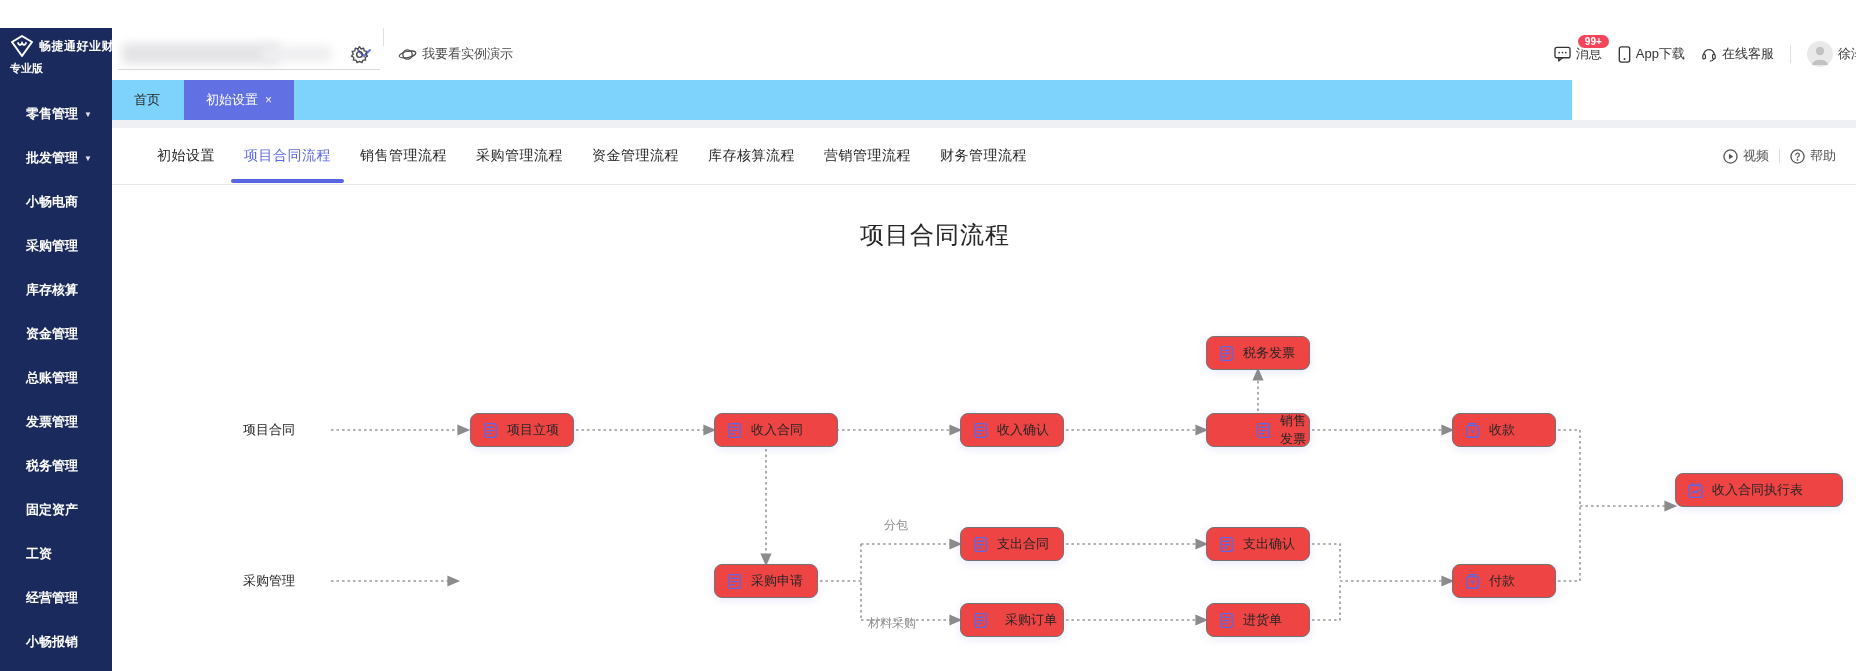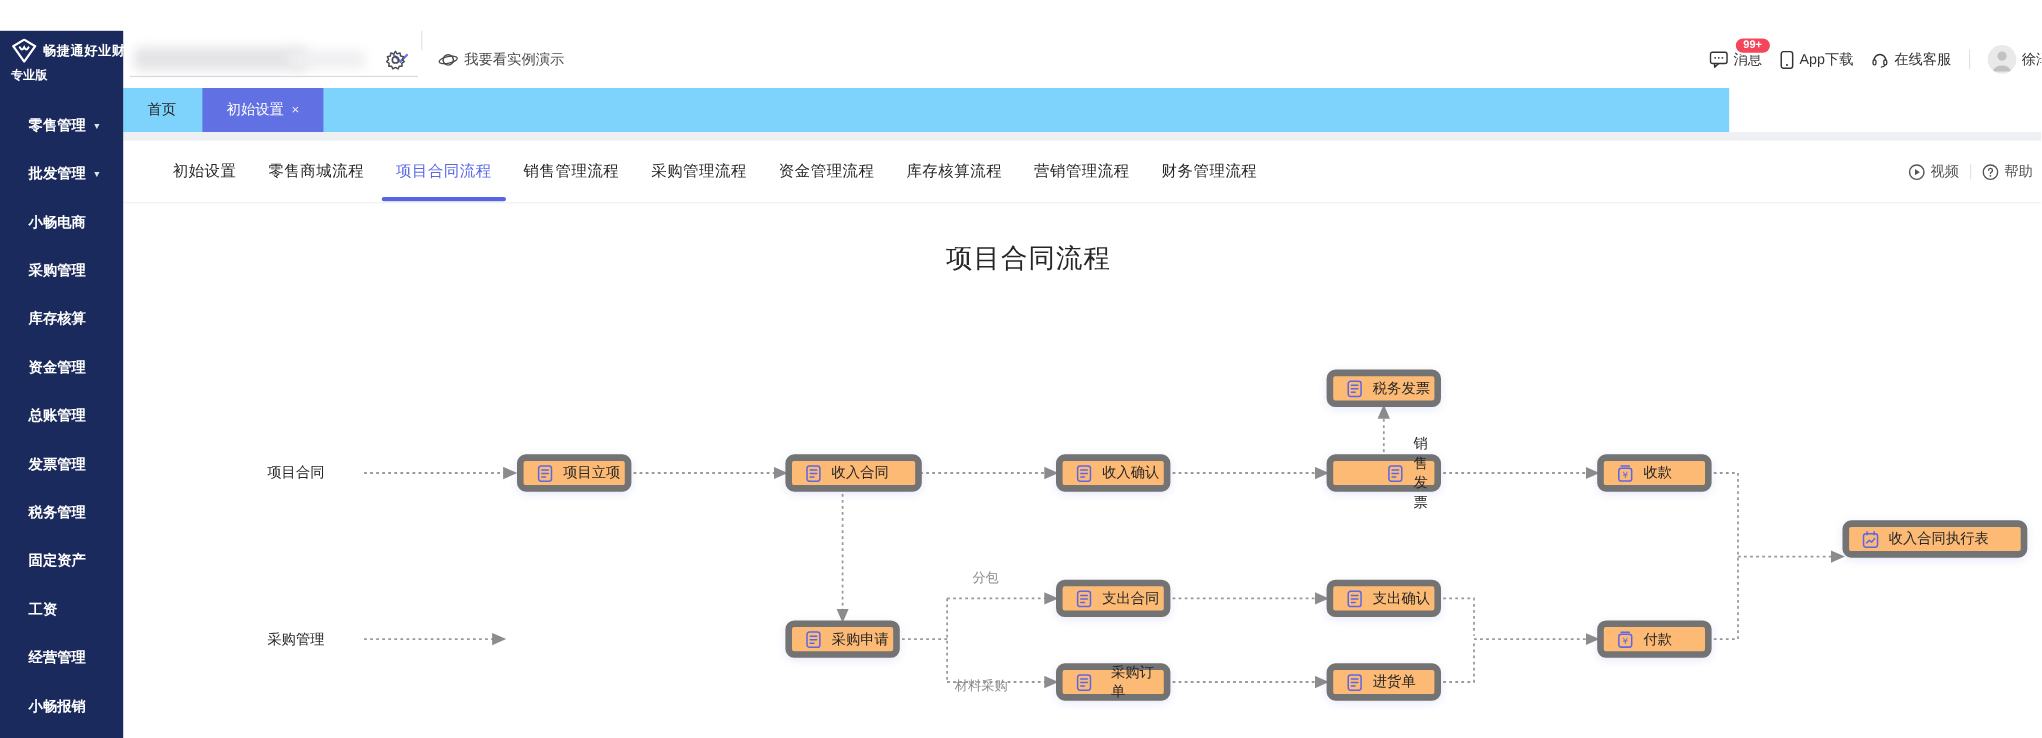--- a/index.html
+++ b/index.html
@@ -36,29 +36,29 @@
   .wtab-active{margin-left:2px;width:110px;background:#6170e2;color:#fff;font-size:13px;display:flex;align-items:center;justify-content:center;gap:7px;cursor:pointer;}
   .wtab-close{font-size:12px;opacity:.9;cursor:pointer;}
   .gray-band{position:absolute;left:112px;top:120px;width:1744px;height:8px;background:#eef0f4;}
 
   
   .subnav{position:absolute;left:112px;top:128px;width:1744px;height:56px;background:#fff;border-bottom:1px solid #e9e9e9;display:flex;align-items:center;}
   .subnav-tabs{display:flex;align-items:center;padding-left:32px;height:100%;}
   .snav-tab{position:relative;height:100%;display:flex;align-items:center;padding:0 13px;margin-right:3px;font-size:14px;letter-spacing:.5px;color:#262626;cursor:pointer;white-space:nowrap;}
   .snav-tab.active{color:#5a67e6;}
   .snav-tab.active .underline{position:absolute;left:0;right:0;bottom:1px;height:4px;background:#5865e0;border-radius:2px;}
-  .subnav-right{margin-left:auto;display:flex;align-items:center;gap:10px;color:#555;font-size:13px;padding-right:8px;white-space:nowrap;}
+  .subnav-right{margin-left:auto;display:flex;align-items:center;gap:10px;color:#555;font-size:13px;padding-right:20px;white-space:nowrap;}
   .subnav-right .vdiv{height:14px;}
 
   
   .content{position:absolute;left:112px;top:185px;width:1744px;height:486px;background:#fff;}
   .page-title{position:absolute;left:823px;top:34px;width:400px;margin-left:-200px;text-align:center;font-size:24px;color:#262626;font-weight:500;letter-spacing:1px;}
   .flow-label{position:absolute;font-size:13px;color:#262626;white-space:nowrap;transform:translateY(-50%);}
   .edge-label{position:absolute;font-size:12px;color:#8c8c8c;white-space:nowrap;}
-  .node{position:absolute;height:34px;background:#fdba74;border:6px solid #737373;border-radius:8px;box-shadow:0 2px 8px rgba(99,114,227,.16);display:flex;align-items:center;padding-left:11px;gap:8px;font-size:13px;color:#262626;box-sizing:border-box;cursor:pointer;z-index:2;}
+  .node{position:absolute;height:34px;background:#ef4444;border:1px solid #737373;border-radius:8px;box-shadow:0 2px 8px rgba(99,114,227,.16);display:flex;align-items:center;padding-left:11px;gap:8px;font-size:13px;color:#262626;box-sizing:border-box;cursor:pointer;z-index:2;}
   .node svg{flex:0 0 auto;}
   svg.edges{position:absolute;left:0;top:0;pointer-events:none;z-index:1;}
 </style>
 </head>
 <body>
 
 <div class="app">
 
   <div class="header">
     <div class="hdr-row">
@@ -169,21 +169,20 @@
     <div class="wtab-active">
       <span>初始设置</span>
       <span class="wtab-close">×</span>
     </div>
   </div>
   <div class="gray-band"></div>
 
   <div class="subnav">
     <div class="subnav-tabs">
         <div class="snav-tab">初始设置</div>
-        <div class="snav-tab">零售商城流程</div>
         <div class="snav-tab active">项目合同流程<span class="underline"></span></div>
         <div class="snav-tab">销售管理流程</div>
         <div class="snav-tab">采购管理流程</div>
         <div class="snav-tab">资金管理流程</div>
         <div class="snav-tab">库存核算流程</div>
         <div class="snav-tab">营销管理流程</div>
         <div class="snav-tab">财务管理流程</div>
       </div>
     <div class="subnav-right">
       <span class="hdr-item">

